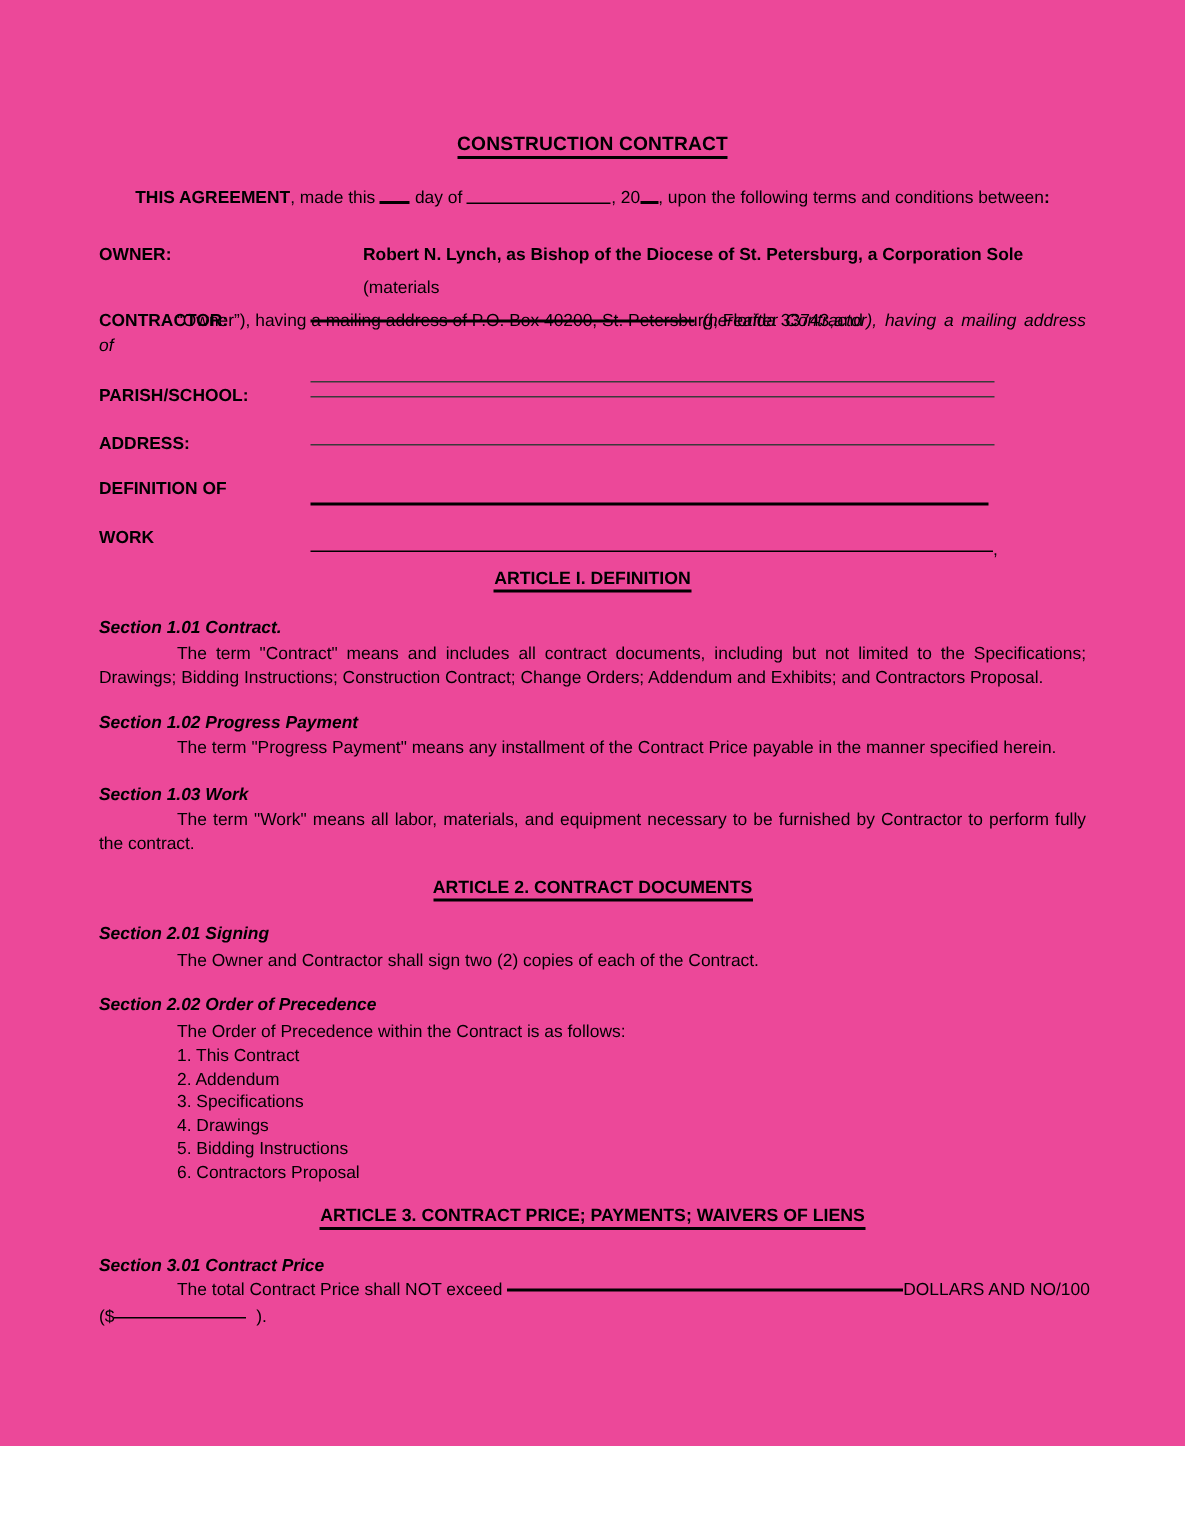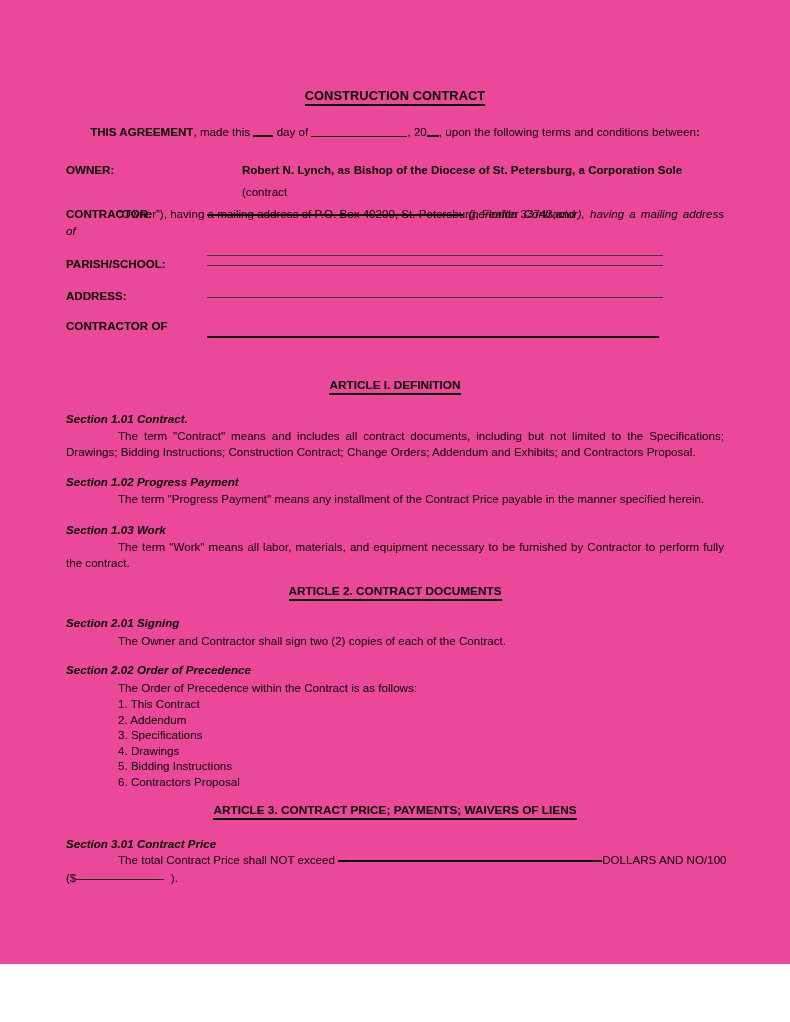--- a/index.html
+++ b/index.html
@@ -229,21 +229,21 @@
 
   <div class="agreement-line">
     <span class="b">THIS AGREEMENT</span><span>, made this</span>
     <span class="blank-sm"></span>
     <span>day of</span>
     <span class="blank-md"></span><span>, 20</span><span class="blank-xs"></span><span>, upon the following terms and conditions between</span><span class="b">:</span>
   </div>
 
   <div class="owner-block">
     <span class="lbl">OWNER:</span>
-    <div class="owner-p1"><span class="strong">Robert N. Lynch, as Bishop of the Diocese of St. Petersburg, a Corporation Sole</span><span> (contract</span></div>
+    <div class="owner-p1"><span class="strong">Robert N. Lynch, as Bishop of the Diocese of St. Petersburg, a Corporation Sole</span><span> (materials</span></div>
     <div class="owner-p2">“Owner”), having a mailing address of P.O. Box 40200, St. Petersburg, Florida 33743,and</div>
   </div>
 
   <div class="field-row" style="top:205px;">
     <span class="field-label">CONTRACTOR:</span>
     <div class="field-body" style="margin-left:0;font-style:italic;">
       <span style="display:inline-block;width:141px;"></span><span class="rule-solid" style="width:256px;"></span>&nbsp;<span>(hereafter Contractor), having a mailing address of</span>
     </div>
     <div style="margin-left:141px;margin-top:6px;">
       <span class="rule-dot" style="width:456px;"></span>
@@ -258,26 +258,32 @@
   </div>
 
   <div class="field-row" style="top:287px;">
     <span class="field-label">ADDRESS:</span>
     <div style="margin-left:141px;">
       <span class="rule-dot" style="width:456px;"></span>
     </div>
   </div>
 
   <div class="field-row" style="top:317px;">
-    <span class="field-label">CONTRACTOR OF</span>
+    <span class="field-label">DEFINITION OF</span>
     <div style="margin-left:141px;padding-top:10px;">
       <span class="rule-solid" style="width:452px;"></span>
     </div>
   </div>
 
+  <div class="field-row" style="top:350px;">
+    <span class="field-label">WORK</span>
+    <div style="margin-left:141px;padding-top:8px;">
+      <span class="rule-thin" style="width:455px;"></span><span style="font-size:11.6px;">,</span>
+    </div>
+  </div>
 
   <div class="article-head" style="top:378px;">
     <span>ARTICLE I.  DEFINITION</span>
   </div>
 
   <div class="sec-title" style="top:412px;">Section 1.01 Contract.</div>
   <div class="sec-body" style="top:428px;">The term "Contract" means and includes all contract documents, including but not limited to the Specifications; Drawings; Bidding Instructions; Construction Contract; Change Orders; Addendum and Exhibits; and Contractors Proposal.</div>
 
   <div class="sec-title" style="top:475px;">Section 1.02 Progress Payment</div>
   <div class="sec-body" style="top:491px;">The term "Progress Payment" means any installment of the Contract Price payable in the manner specified herein.</div>

